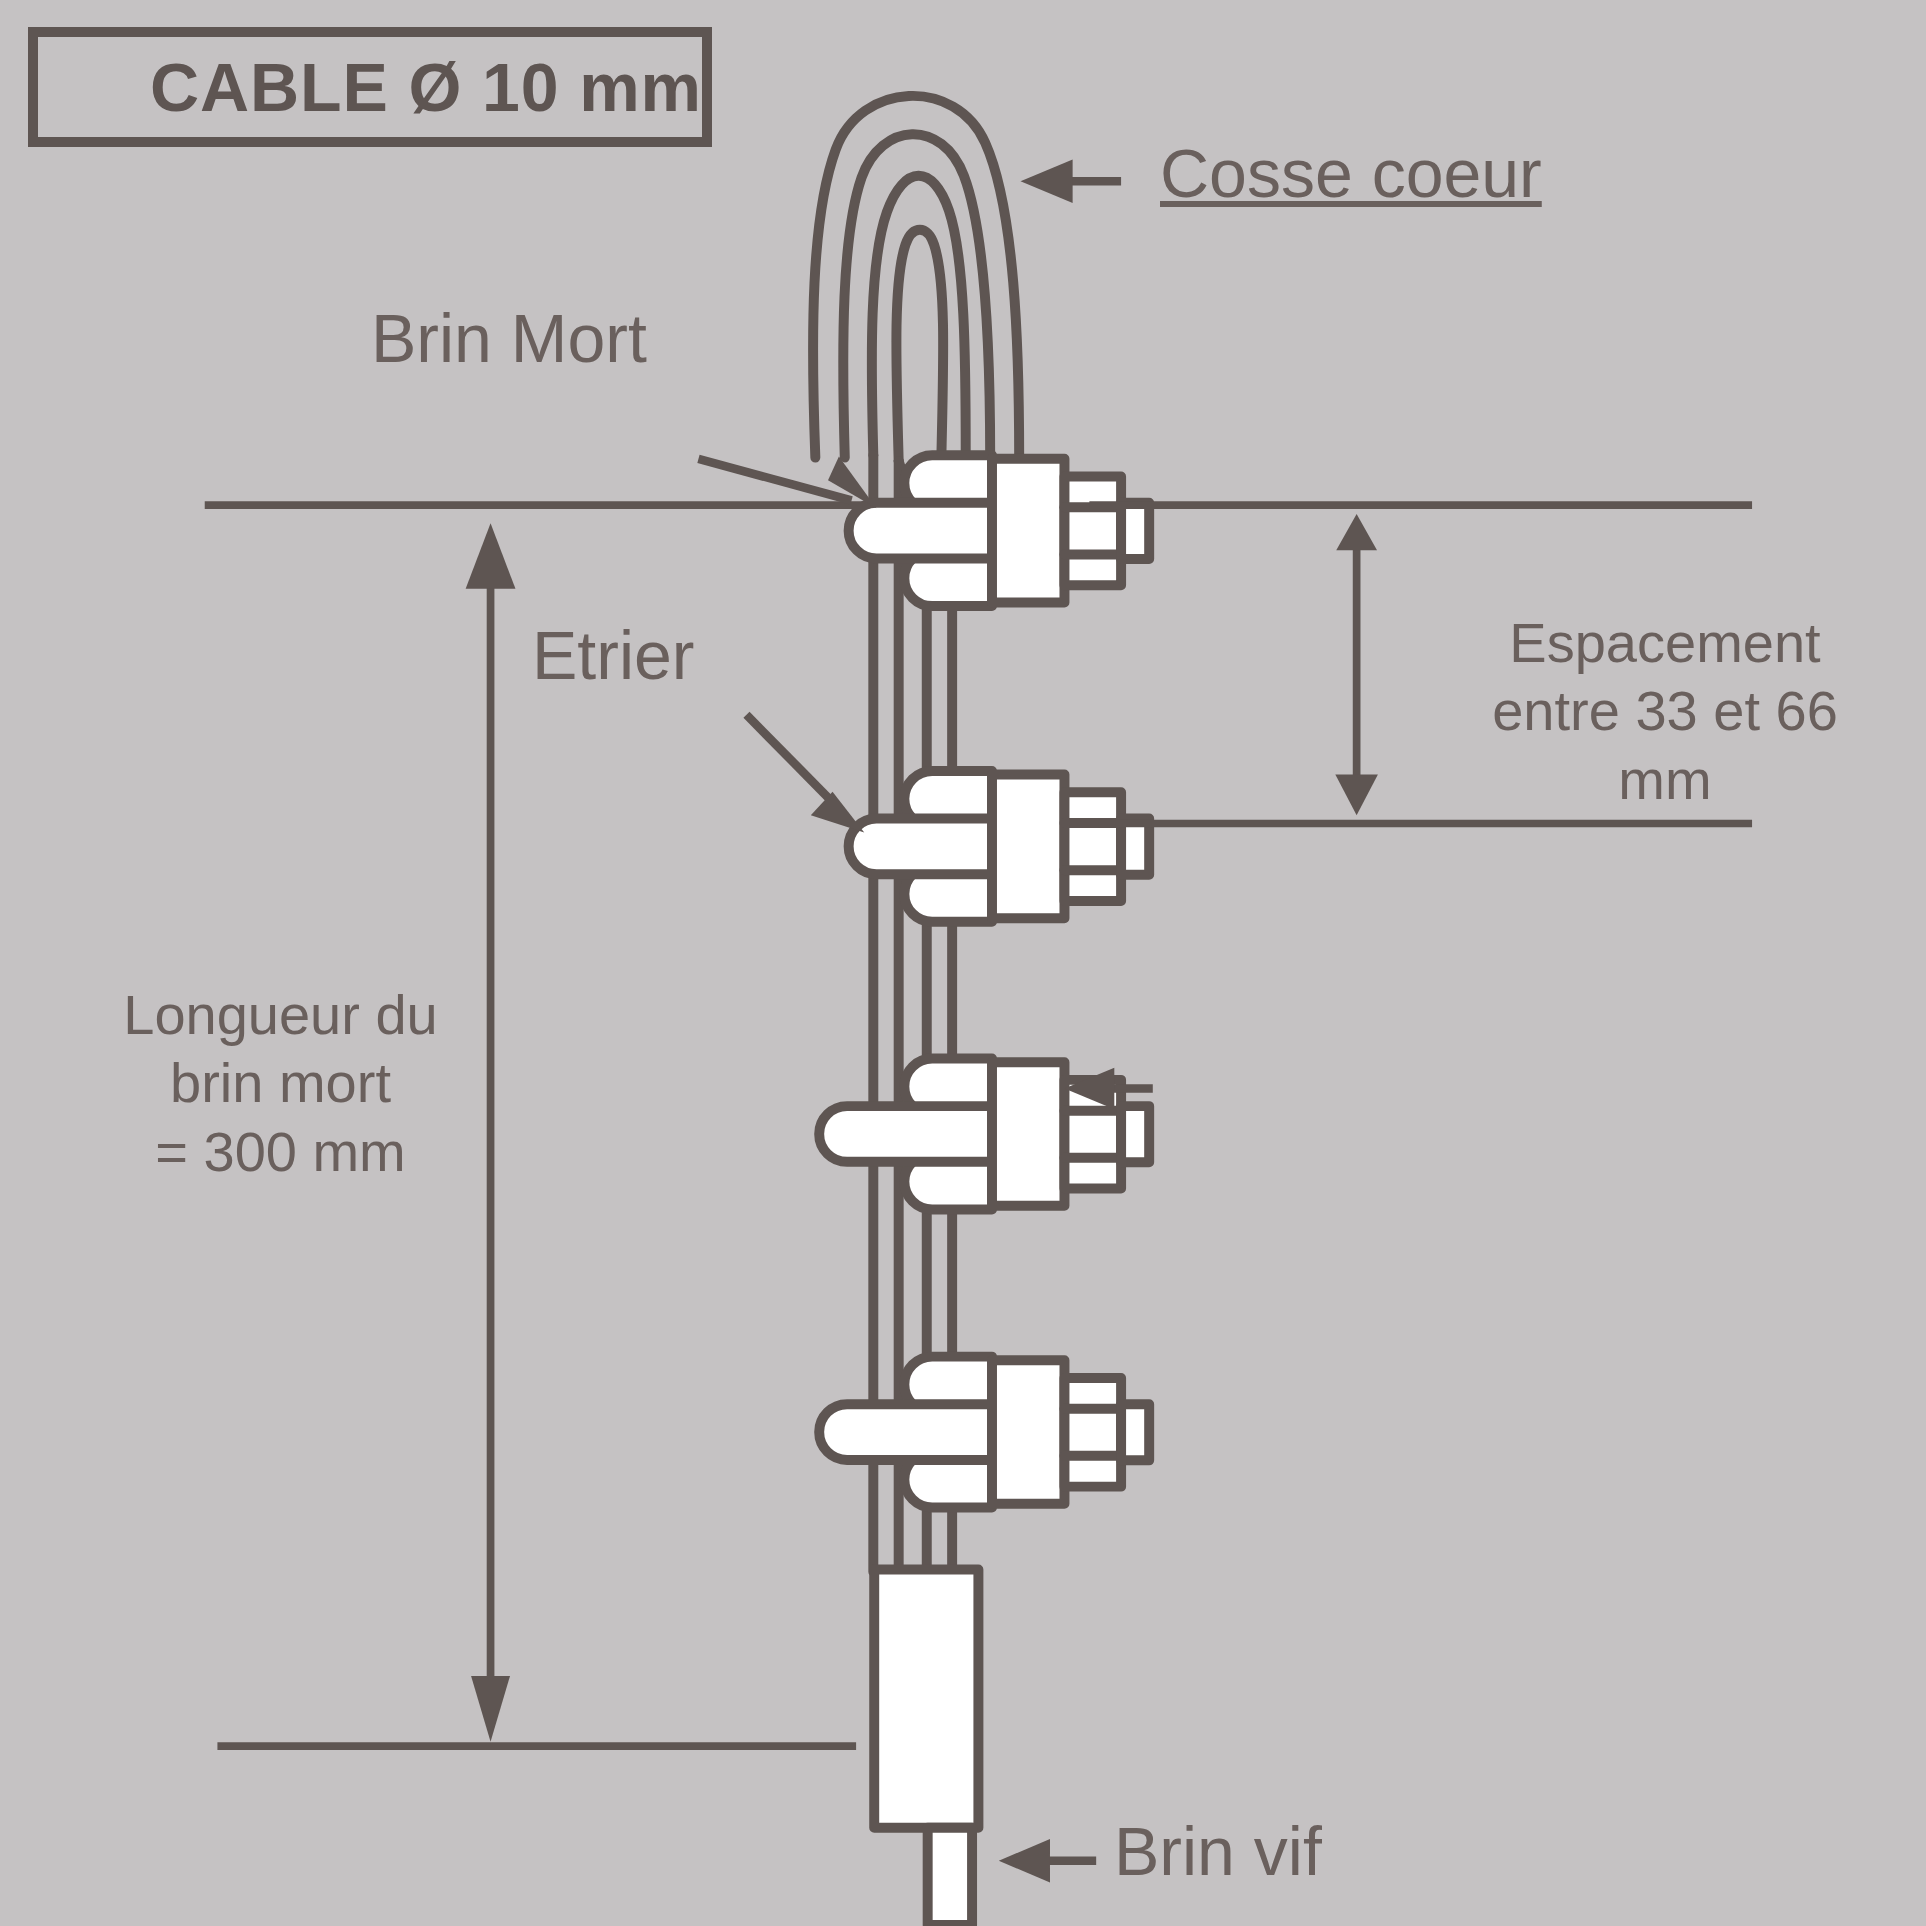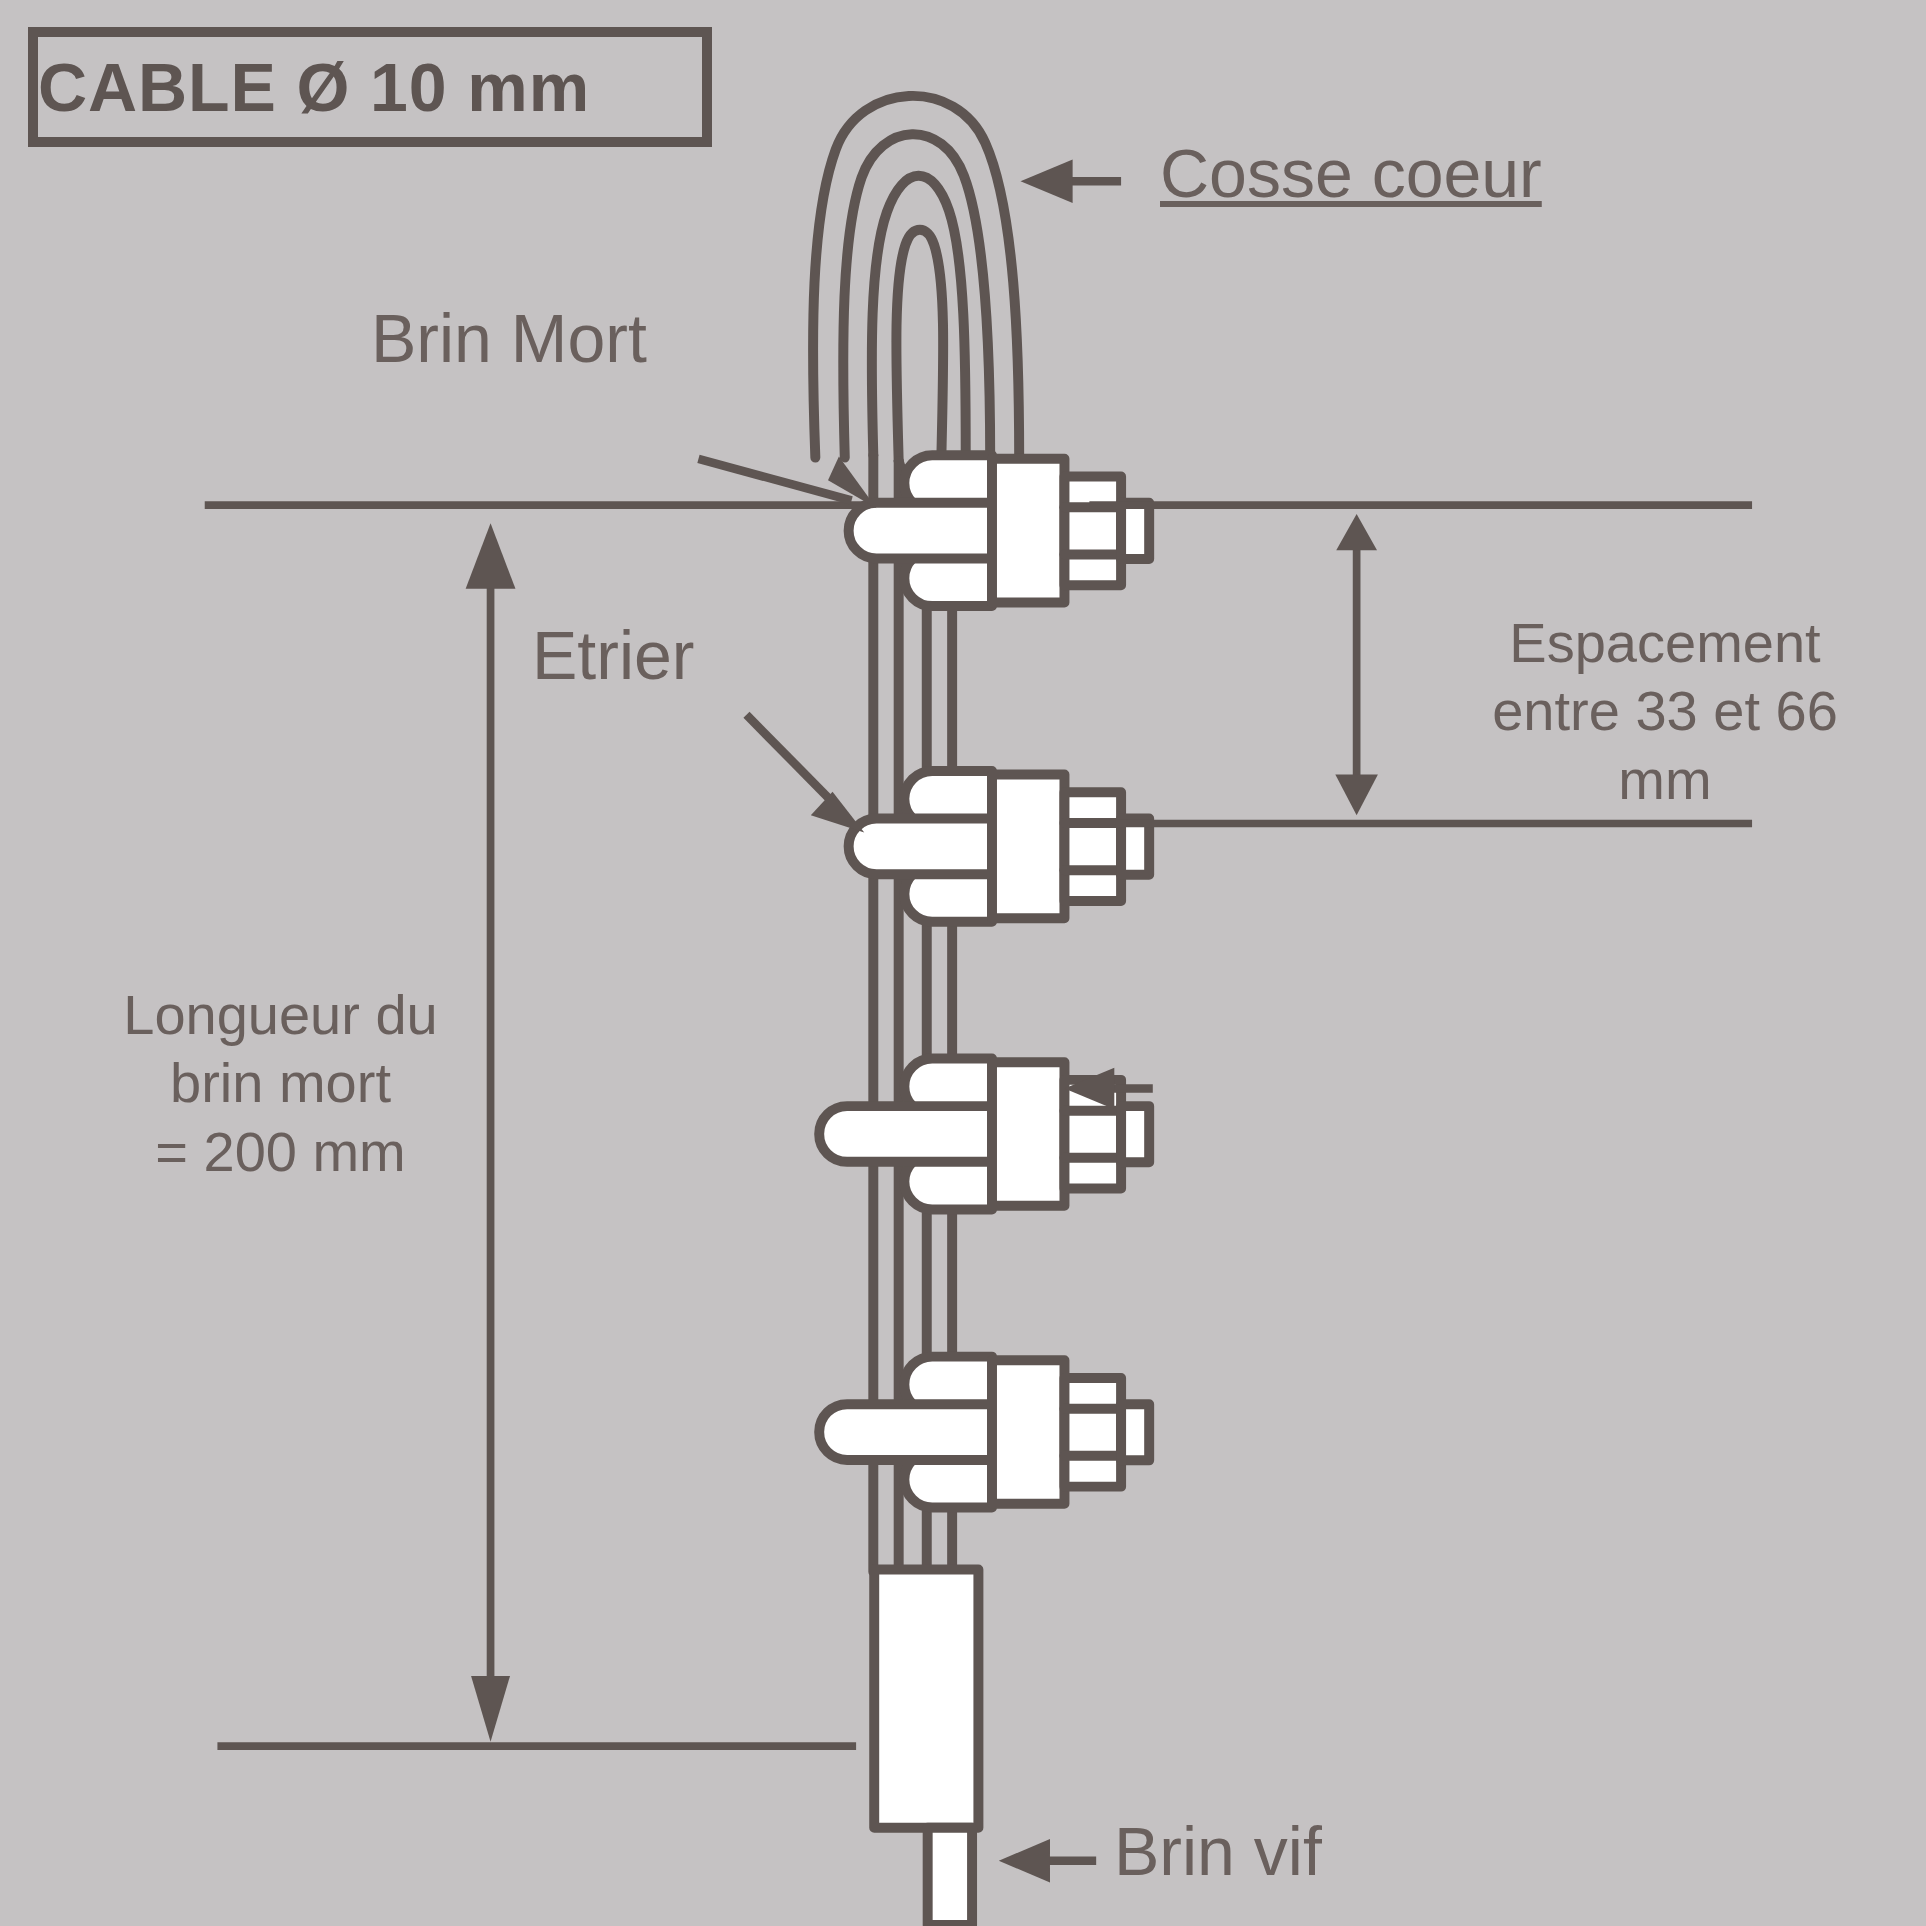--- a/index.html
+++ b/index.html
@@ -25,21 +25,21 @@
   .title-box {
     position: absolute;
     left: 28px;
     top: 27px;
     width: 684px;
     height: 120px;
     border: 10px solid #5e5552;
     box-sizing: border-box;
     display: flex;
     align-items: center;
-    justify-content: flex-start;
+    justify-content: flex-end;
   }
   .title-text {
     font-family: "Liberation Sans", sans-serif;
     font-weight: bold;
     font-size: 68px;
     color: #5e5552;
     letter-spacing: 0.9px;
     white-space: nowrap;
   }
   .lbl {
@@ -237,17 +237,17 @@
   <div class="lbl lbl-big" style="left:1114px; top:1812px;">Brin vif</div>
 
   <div class="lbl lbl-small lbl-center" style="left:1450px; top:609px; width:430px;">
     <div>Espacement</div>
     <div>entre 33 et 66 mm</div>
   </div>
 
   <div class="lbl lbl-small lbl-center" style="left:97px; top:981px; width:367px;">
     <div>Longueur du</div>
     <div>brin mort</div>
-    <div>=  200 mm</div>
+    <div>=  300 mm</div>
   </div>
 
 </div>
 
 
 </body></html>

